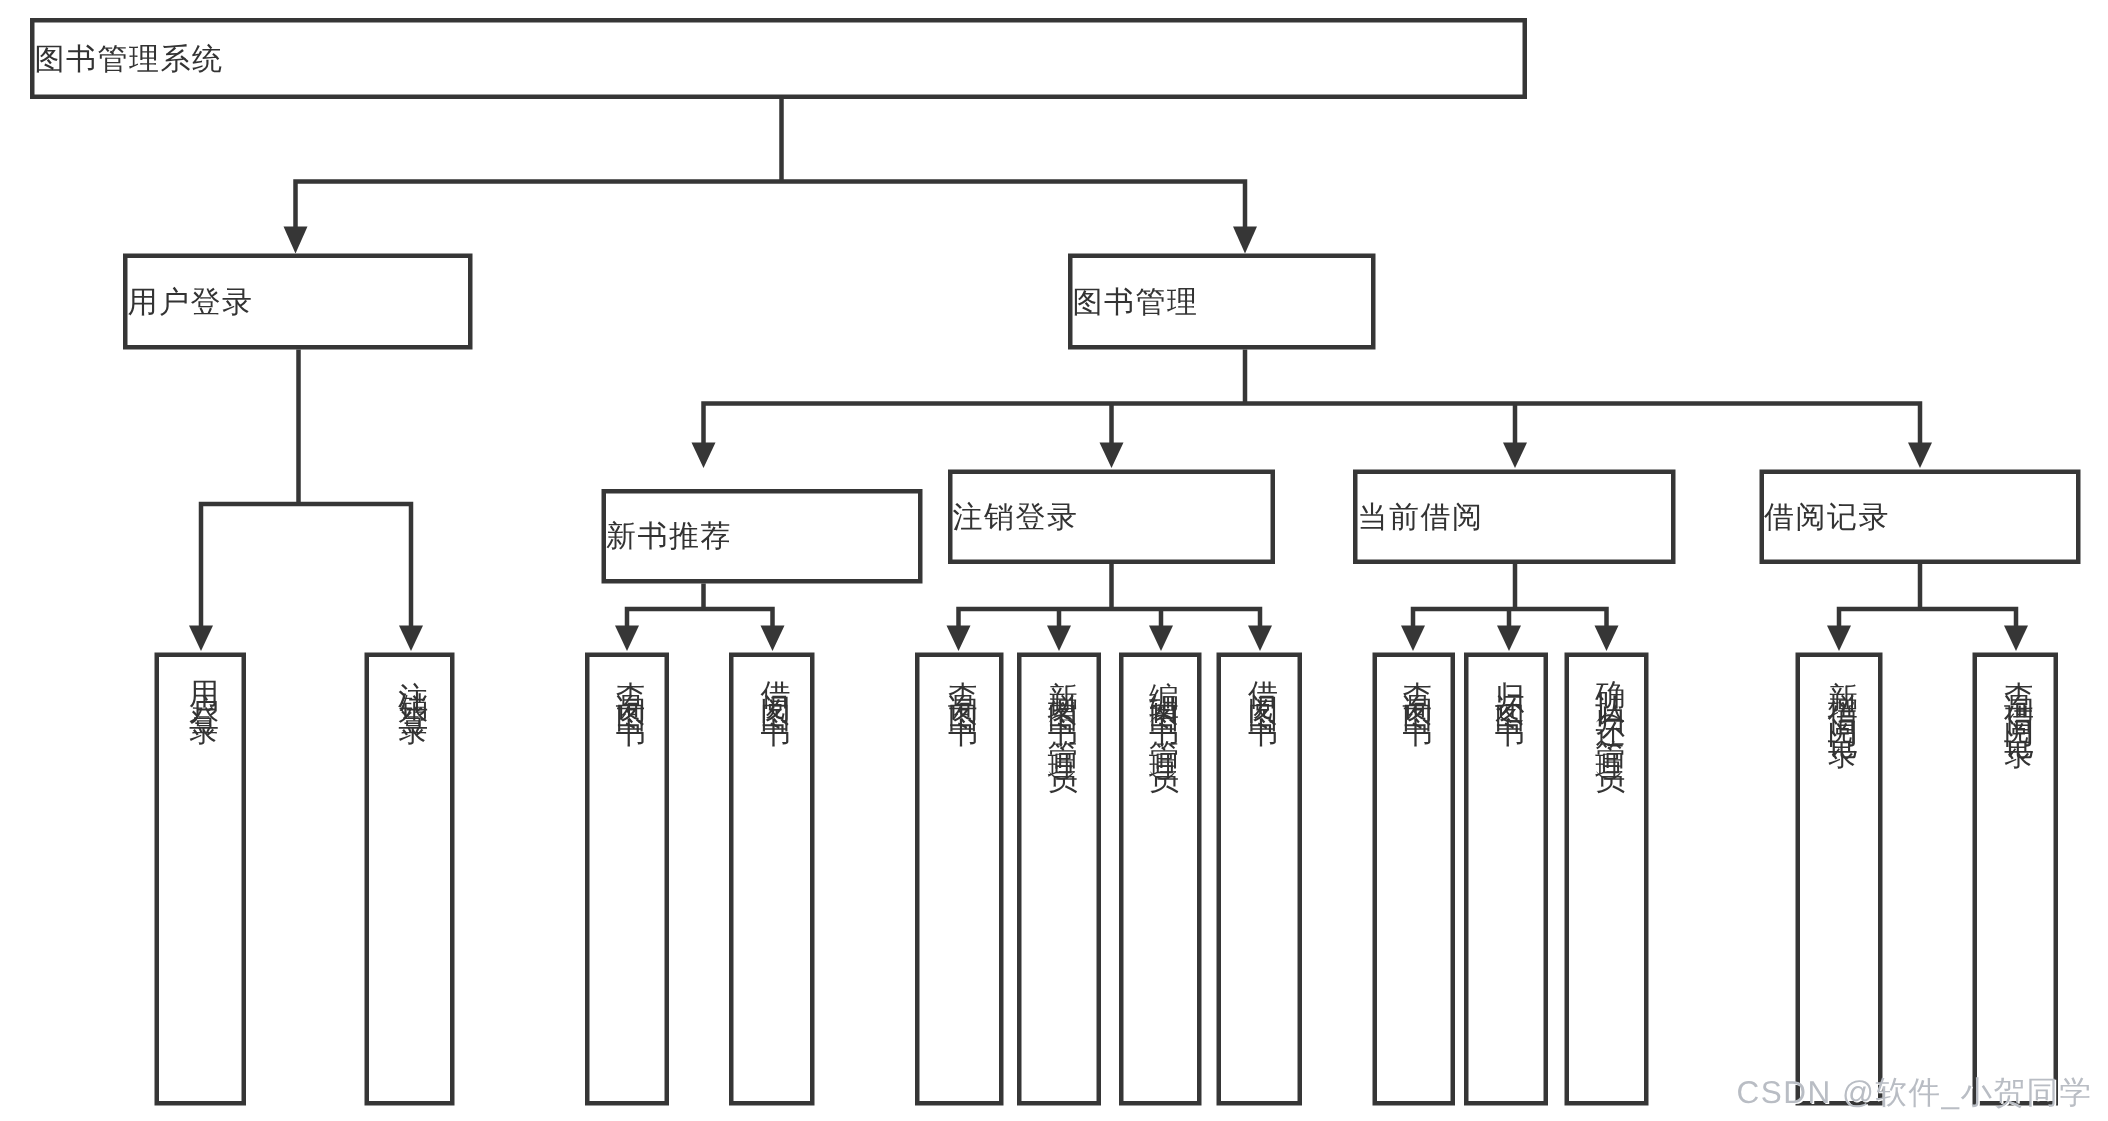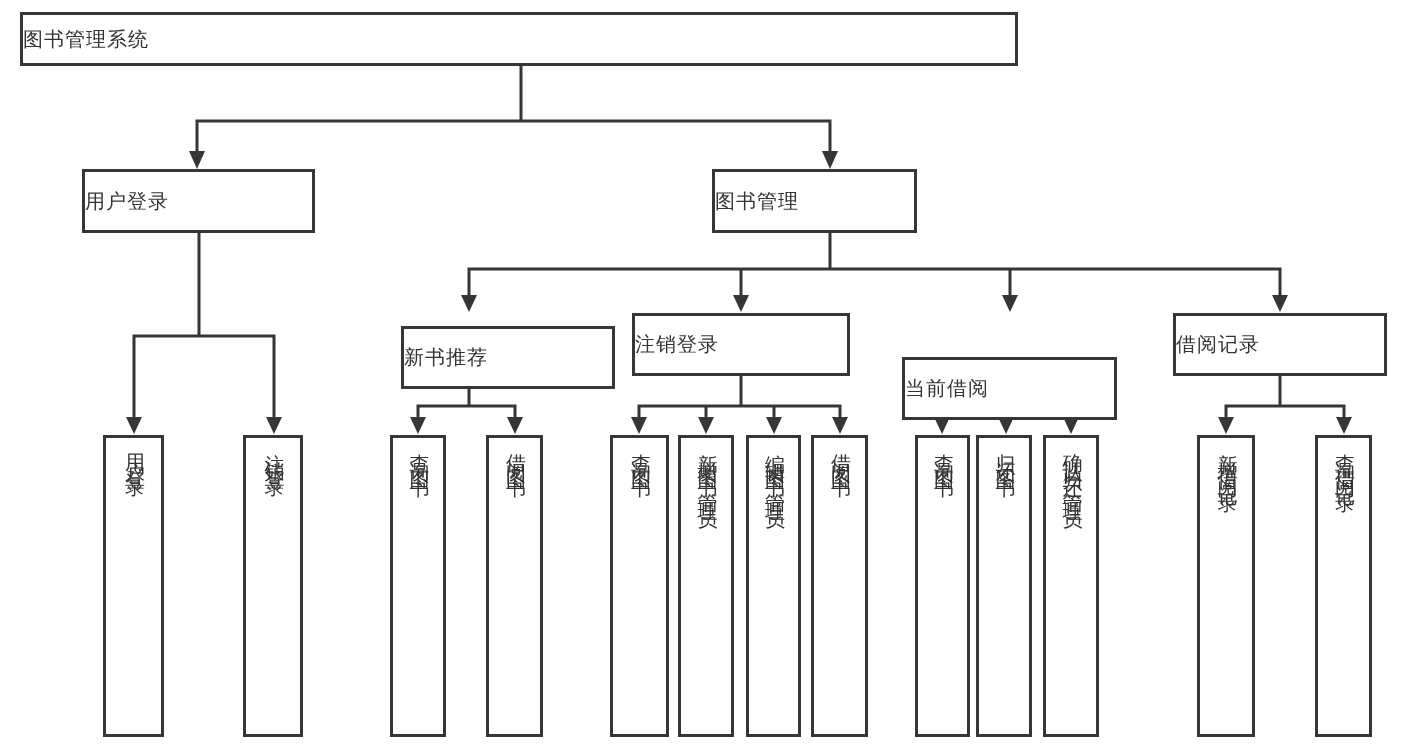--- a/index.html
+++ b/index.html
@@ -117,21 +117,21 @@
   <div class="box" style="left:712px;top:169px;width:205px;height:64px;">
     <span>图书管理</span>
   </div>
 
   <div class="box" style="left:362px;top:326px;width:214px;height:63px;margin-left:39px;">
     <span>新书推荐</span>
   </div>
   <div class="box" style="left:632px;top:313px;width:218px;height:63px;">
     <span>注销登录</span>
   </div>
-  <div class="box" style="left:902px;top:313px;width:215px;height:63px;margin-top:44px;">
+  <div class="box" style="left:902px;top:313px;width:215px;height:63px;">
     <span>当前借阅</span>
   </div>
   <div class="box" style="left:1173px;top:313px;width:214px;height:63px;">
     <span>借阅记录</span>
   </div>
 
   <div class="vbox" style="left:103px;top:435px;width:61px;height:302px;">
     <span>用户登录</span>
   </div>
   <div class="vbox" style="left:243px;top:435px;width:60px;height:302px;">
@@ -164,14 +164,15 @@
   <div class="vbox" style="left:1043px;top:435px;width:56px;height:302px;">
     <span>确认归还（管理员）</span>
   </div>
   <div class="vbox" style="left:1197px;top:435px;width:58px;height:302px;">
     <span>新增借阅记录</span>
   </div>
   <div class="vbox" style="left:1315px;top:435px;width:57px;height:302px;">
     <span>查询借阅记录</span>
   </div>
 
+  <div class="watermark">CSDN @软件_小贺同学</div>
 
 </div>
 
 </body></html>

